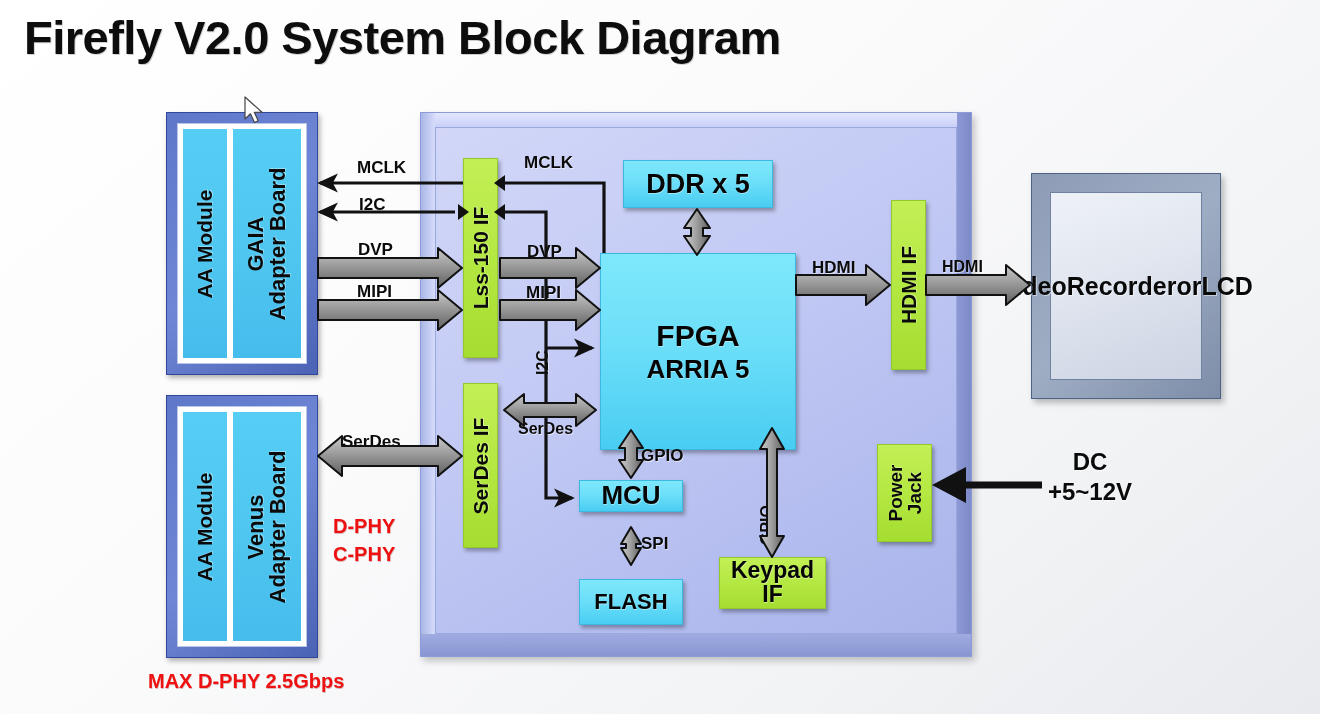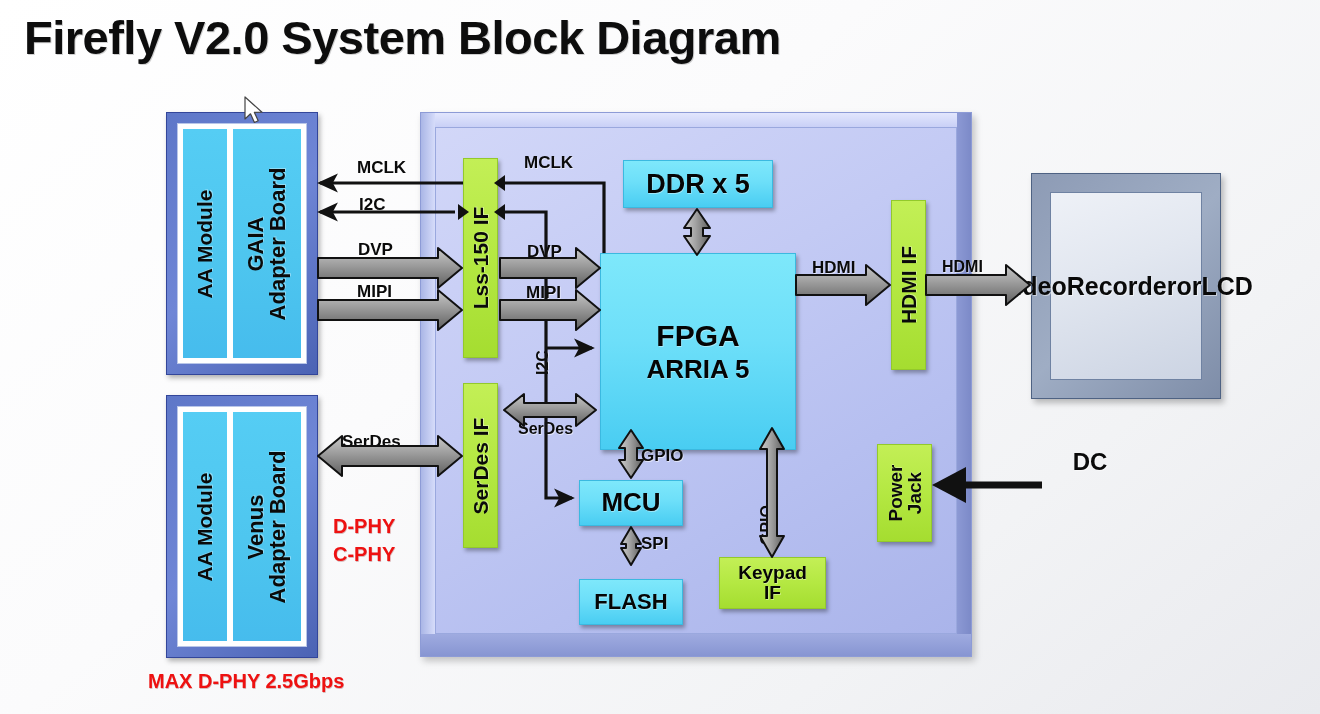--- a/index.html
+++ b/index.html
@@ -170,20 +170,21 @@
 
 <div id="stage">
 
   <div class="abs title">Firefly V2.0 System Block Diagram</div>
 
   <div class="abs redlabel" style="left:148px; top:670px;">MAX D-PHY 2.5Gbps</div>
   <div class="abs redlabel" style="left:333px; top:515px;">D-PHY</div>
   <div class="abs redlabel" style="left:333px; top:543px;">C-PHY</div>
 
   <div class="abs" style="left:1030px; top:448px; width:120px; text-align:center; font-weight:bold; font-size:24px; color:#0a0a0a; text-shadow:1px 1px 0 rgba(255,255,255,0.5);">DC</div>
+  <div class="abs" style="left:1010px; top:478px; width:160px; text-align:center; font-weight:bold; font-size:24px; color:#0a0a0a; text-shadow:1px 1px 0 rgba(255,255,255,0.5);">+5~12V</div>
 
   <div class="abs board3d" style="left:166px; top:112px; width:152px; height:263px;">
     <div class="inner" style="left:10px; top:10px; right:10px; bottom:10px;">
       <div class="panel-cyan" style="left:6px; top:6px; width:44px; bottom:6px;">
         <div class="vtext" style="font-size:21px;">AA Module</div>
       </div>
       <div class="panel-cyan" style="left:56px; top:6px; right:6px; bottom:6px;">
         <div class="vtext" style="font-size:22px;">
           <span style="display:block">GAIA</span>
           <span style="display:block">Adapter Board</span>
@@ -222,25 +223,25 @@
     <div class="vtext" style="font-size:21px;">SerDes IF</div>
   </div>
 
   <div class="abs blk blk-cyan" style="left:623px; top:160px; width:150px; height:48px; font-size:27px;">DDR x 5</div>
 
   <div class="abs blk blk-cyan" style="left:600px; top:253px; width:196px; height:197px; flex-direction:column;">
     <div style="font-size:30px;">FPGA</div>
     <div style="font-size:26px; margin-top:4px;">ARRIA 5</div>
   </div>
 
-  <div class="abs blk blk-cyan" style="left:579px; top:480px; width:104px; height:46px; font-size:26px;">MCU</div>
+  <div class="abs blk blk-cyan" style="left:579px; top:480px; width:104px; height:32px; font-size:26px;">MCU</div>
 
   <div class="abs blk blk-cyan" style="left:579px; top:579px; width:104px; height:46px; font-size:22px;">FLASH</div>
 
-  <div class="abs blk blk-green" style="left:719px; top:557px; width:107px; height:52px; flex-direction:column; font-size:19px;">
+  <div class="abs blk blk-green" style="left:719px; top:557px; width:107px; height:52px; flex-direction:column; font-size:23px;">
     <div>Keypad</div>
     <div>IF</div>
   </div>
 
   <div class="abs blk blk-green" style="left:891px; top:200px; width:35px; height:170px;">
     <div class="vtext" style="font-size:21px;">HDMI IF</div>
   </div>
 
   <div class="abs blk blk-green" style="left:877px; top:444px; width:55px; height:98px;">
     <div class="vtext" style="font-size:19px;">

